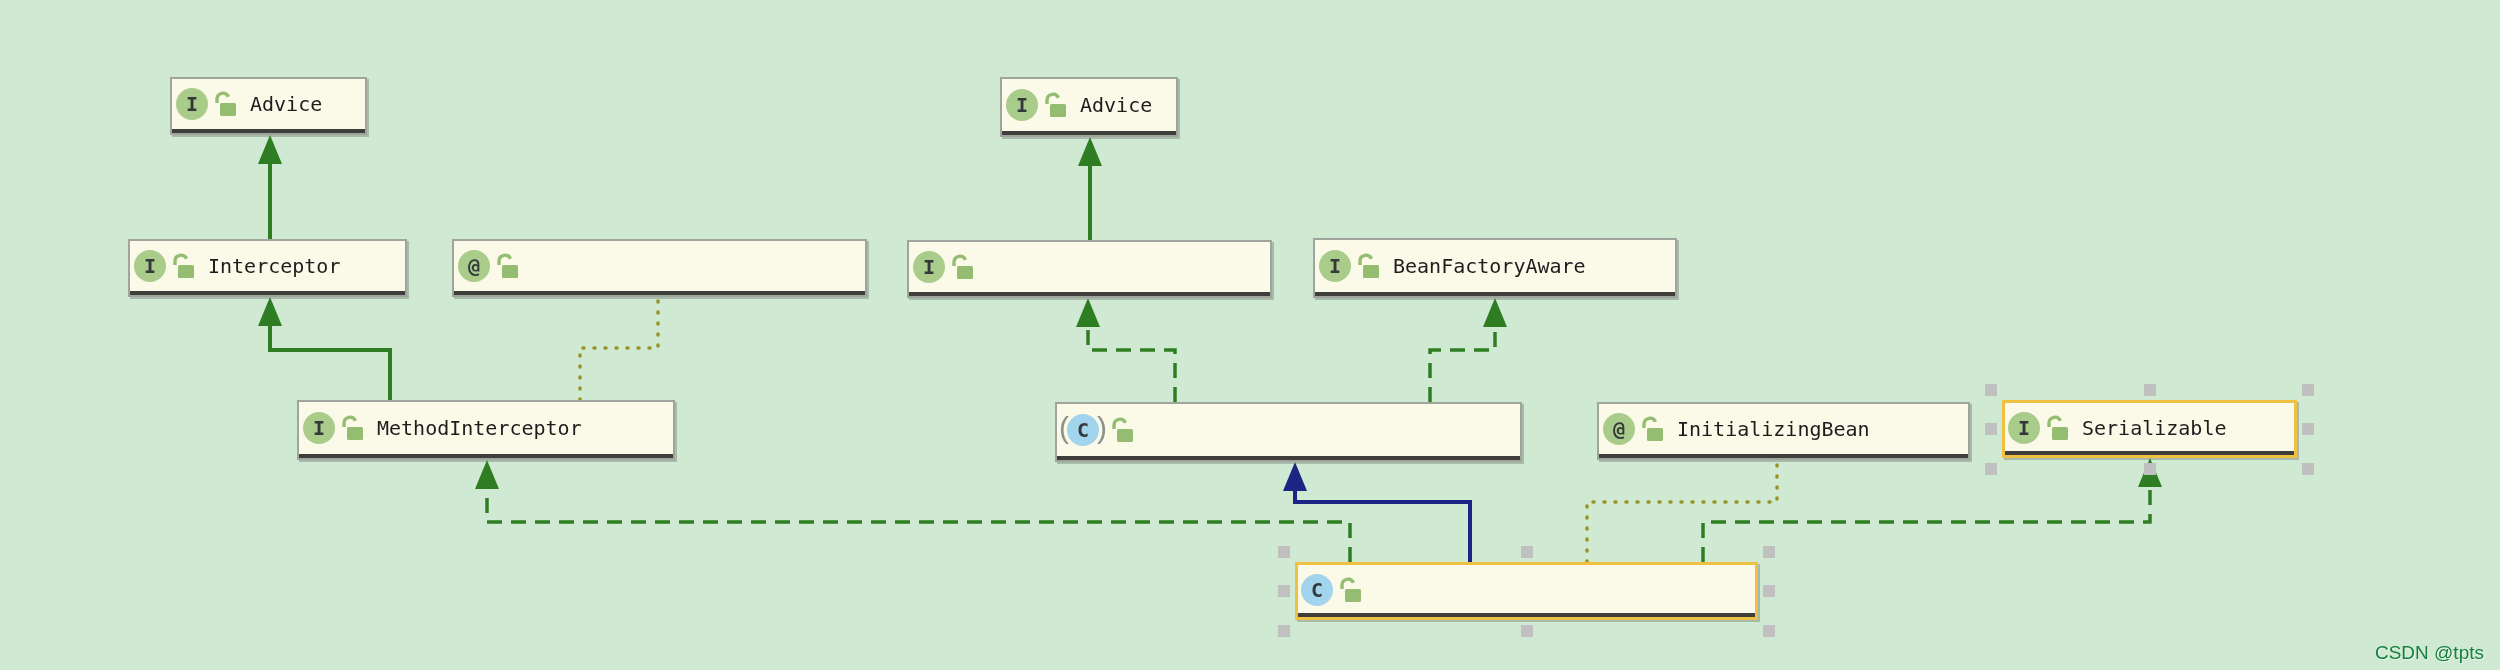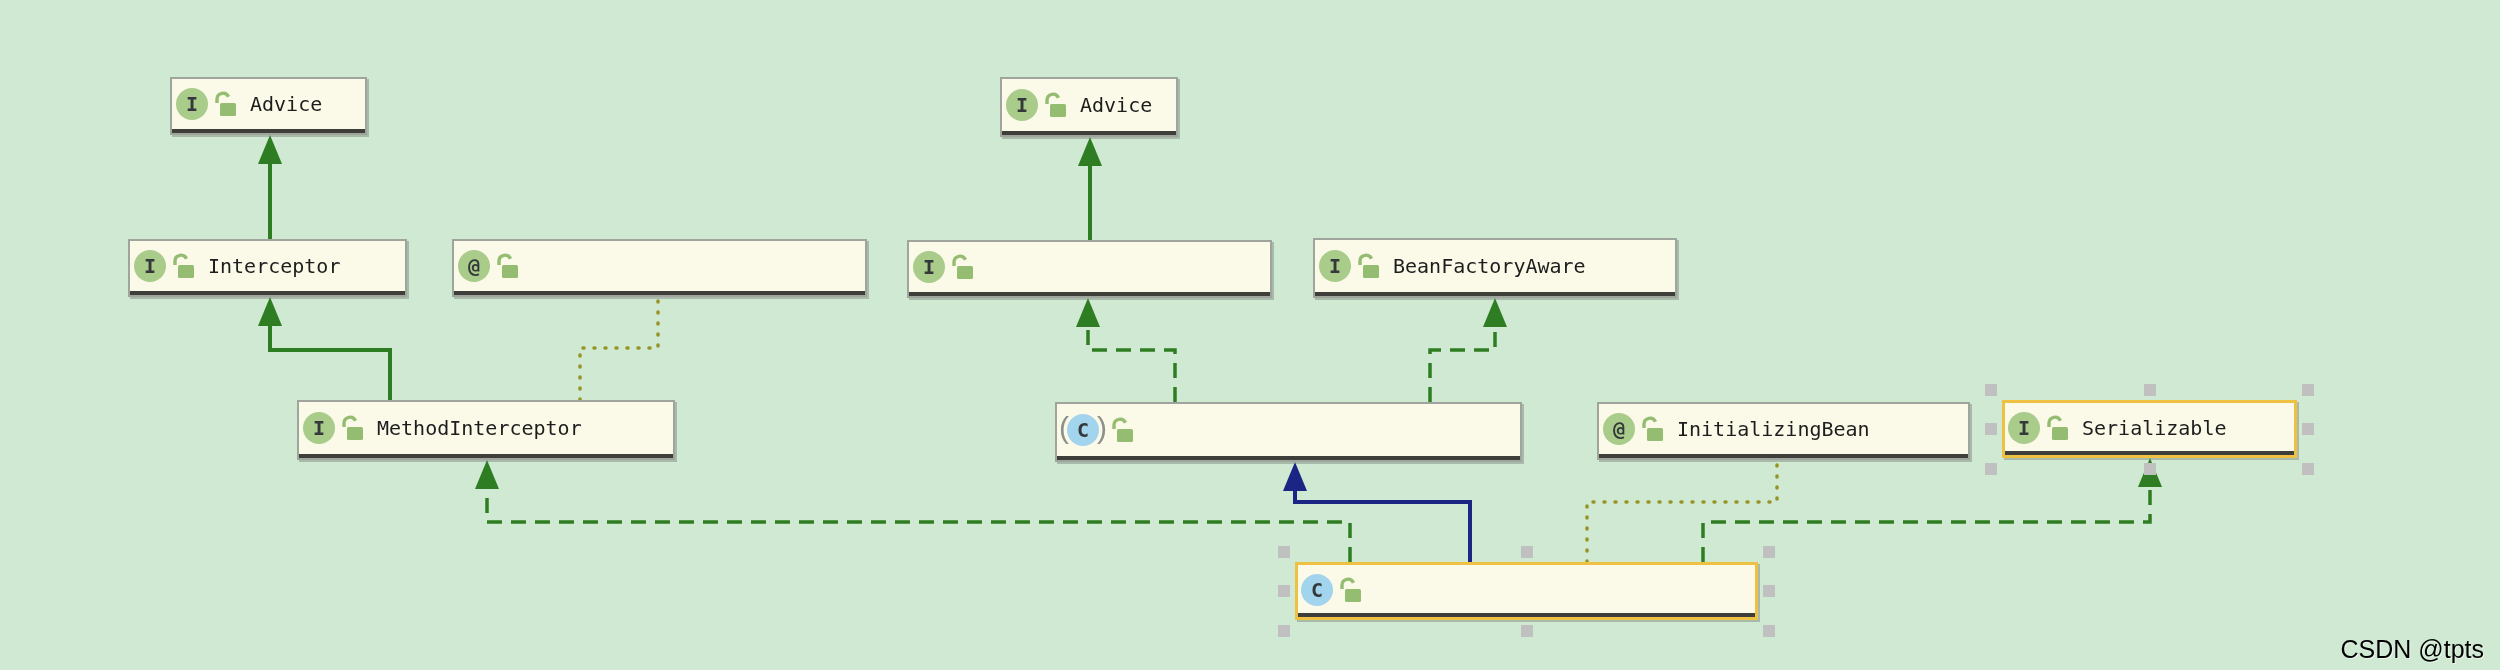--- a/index.html
+++ b/index.html
@@ -13,21 +13,21 @@
   #nodes .node.selected{border:3px solid #eec143;padding:0 9px 3px 3px;}
   .icon-circle{display:inline-flex;align-items:center;justify-content:center;
     width:32px;height:32px;border-radius:50%;flex:0 0 auto;
     font-size:20px;font-weight:bold;color:#34383b;}
   .paren{font-family:"Liberation Sans",sans-serif;font-size:30px;color:#8d918c;
     margin:0 -2px;flex:0 0 auto;line-height:1;padding-bottom:4px;}
   .lock{margin-left:4px;flex:0 0 auto;}
   .label{margin-left:12px;font-size:20px;color:#1d1d1d;white-space:nowrap;}
   .handle{position:absolute;width:12px;height:12px;background:#bfc0bf;z-index:3;}
   #watermark{position:absolute;right:16px;bottom:6px;z-index:4;
-    font-family:"Liberation Sans","DejaVu Sans",sans-serif;font-size:25px;color:#000000;
+    font-family:"Liberation Sans","DejaVu Sans",sans-serif;font-size:19px;color:#15803d;
     text-shadow:1px 1px 0 rgba(255,255,255,.55);}
 </style>
 </head>
 <body>
 
 <div id="canvas">
   <svg id="edges" width="2500" height="670">
       <polygon points="270,135 258,164 282,164" fill="#2f7d23"></polygon>
       <polyline points="270,239 270,161" fill="none" stroke="#2f7d23" stroke-width="4"></polyline>
       <polygon points="270,297 258,326 282,326" fill="#2f7d23"></polygon>

